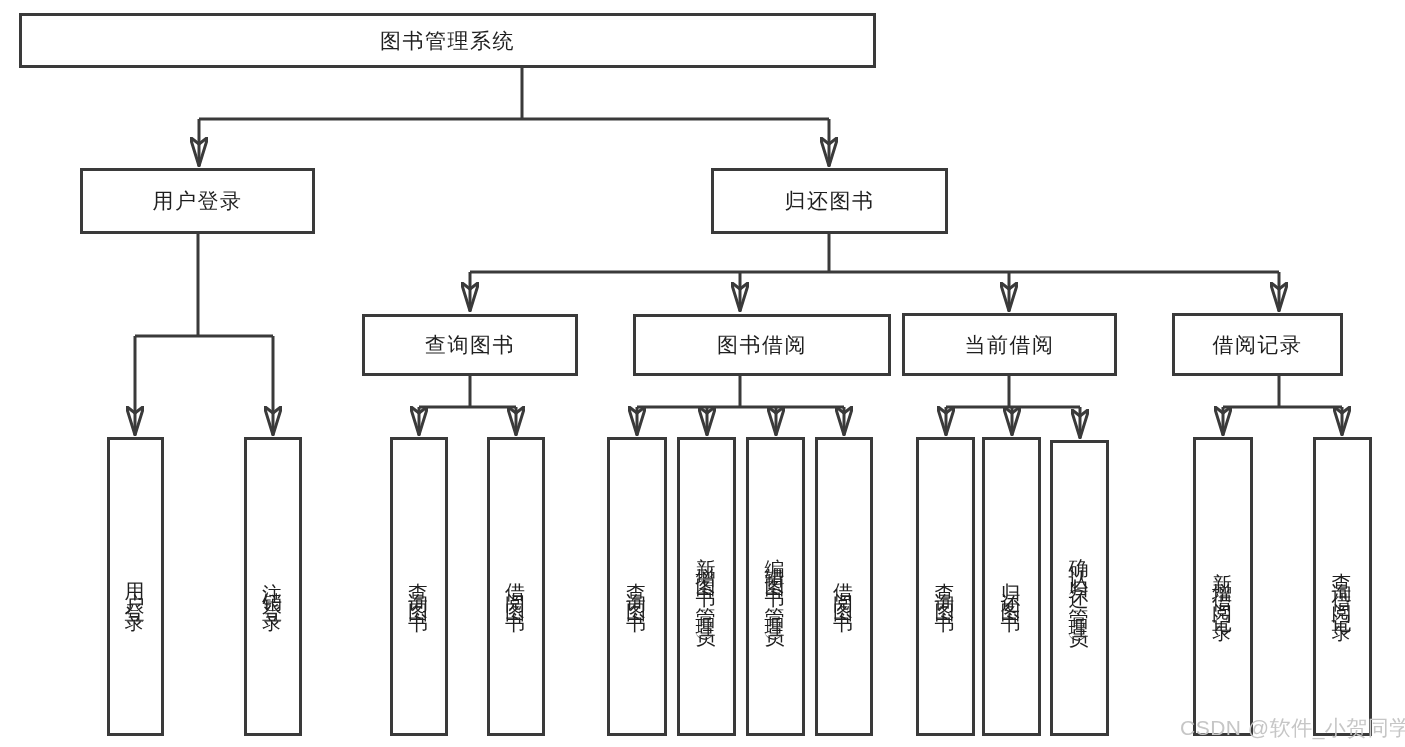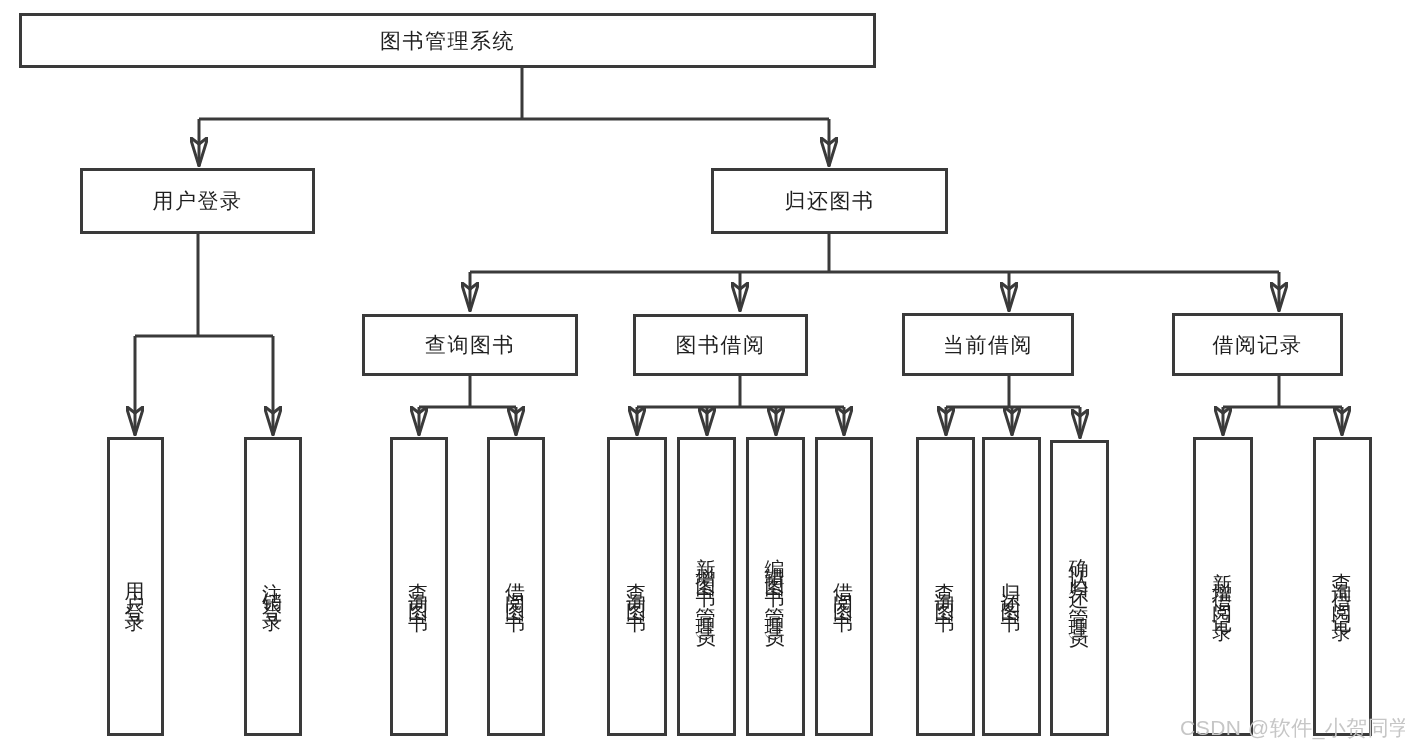--- a/index.html
+++ b/index.html
@@ -86,22 +86,22 @@
       <line x1="1342" y1="407" x2="1342" y2="435" marker-end="url(#arw)"></line>
     </g>
   </svg>
 
   <div class="box" style="left:19px;top:13px;width:857px;height:55px">图书管理系统</div>
 
   <div class="box" style="left:80px;top:168px;width:235px;height:66px">用户登录</div>
   <div class="box" style="left:711px;top:168px;width:237px;height:66px">归还图书</div>
 
   <div class="box" style="left:362px;top:314px;width:216px;height:62px">查询图书</div>
-  <div class="box" style="left:633px;top:314px;width:175px;height:62px">图书借阅</div>
-  <div class="box" style="left:902px;top:313px;width:172px;height:63px">当前借阅</div>
+  <div class="box" style="left:633px;top:314px;width:258px;height:62px">图书借阅</div>
+  <div class="box" style="left:902px;top:313px;width:215px;height:63px">当前借阅</div>
   <div class="box" style="left:1172px;top:313px;width:171px;height:63px">借阅记录</div>
 
   <div class="box leaf" style="left:107px;top:437px;width:57px;height:299px">用户登录</div>
   <div class="box leaf" style="left:244px;top:437px;width:58px;height:299px">注销登录</div>
 
   <div class="box leaf" style="left:390px;top:437px;width:58px;height:299px">查询图书</div>
   <div class="box leaf" style="left:487px;top:437px;width:58px;height:299px">借阅图书</div>
 
   <div class="box leaf" style="left:607px;top:437px;width:60px;height:299px">查询图书</div>
   <div class="box leaf" style="left:677px;top:437px;width:59px;height:299px">新增图书（管理员）</div>

